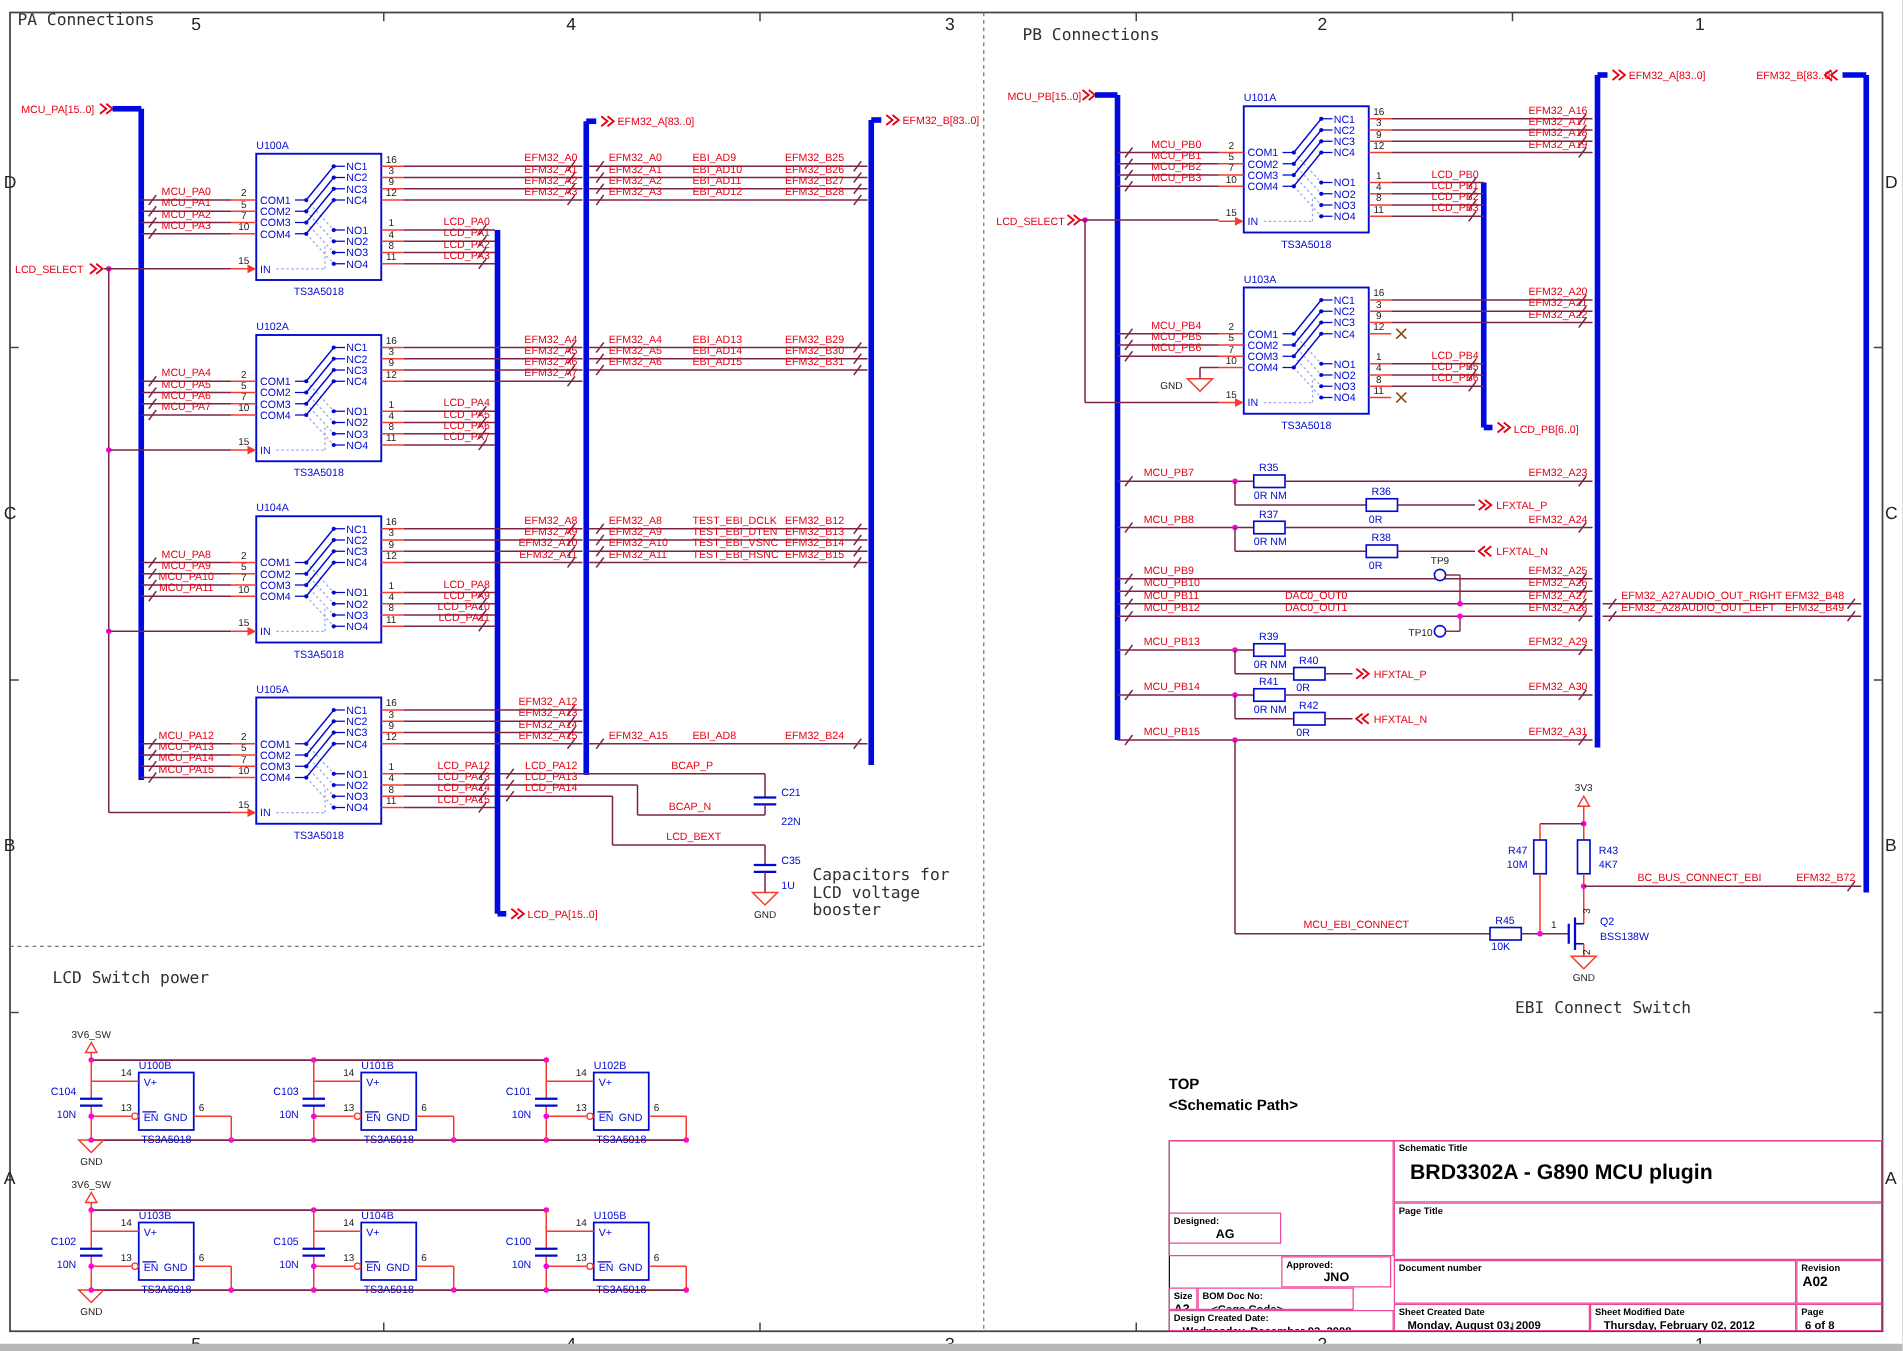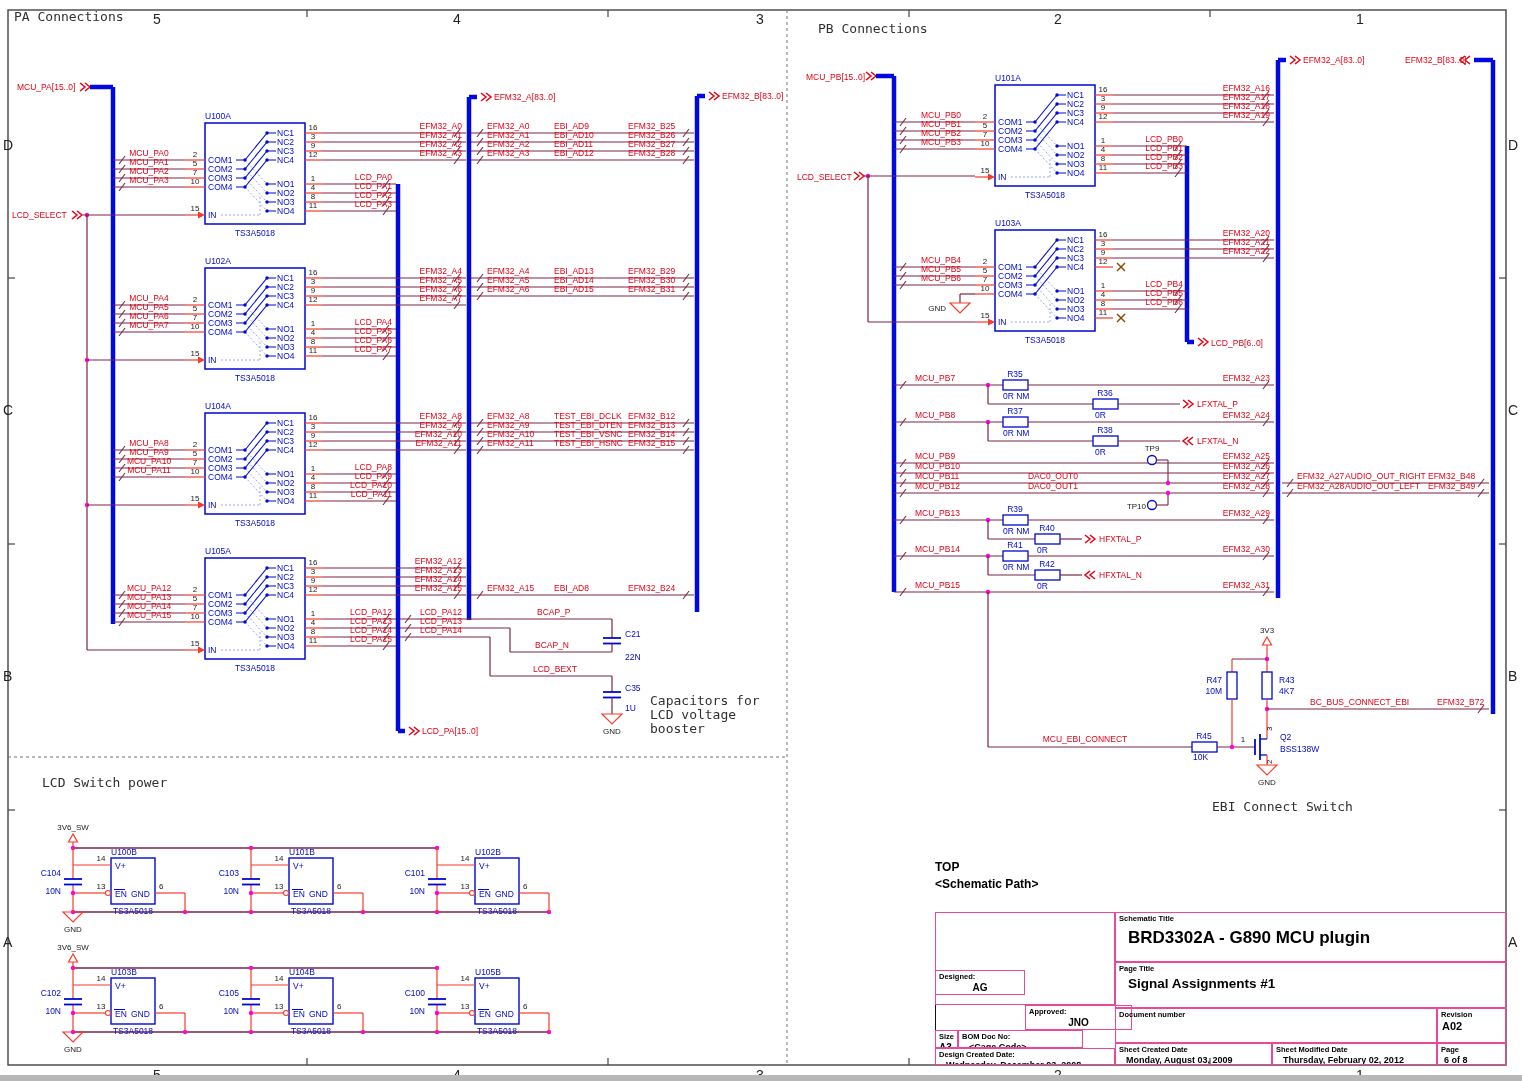--- a/index.html
+++ b/index.html
@@ -1255,21 +1255,21 @@
   <div class="path-line" style="left:935px;top:877px">&lt;Schematic Path&gt;</div>
   <div class="path-line" style="left:935px;top:860px">TOP</div>
 
   <div>
     <div class="tb-abs tb-outer" style="left:935px;top:912px;width:571px;height:153px"></div>
     <div class="cell" style="left:935px;top:912px;width:180px;height:93px"></div>
     <div class="cell" style="left:935px;top:970px;width:90px;height:25px">
       <span class="cl">Designed:</span>
       <span class="cv cv-center">AG</span>
     </div>
-    <div class="cell" style="left:1025px;top:1005px;width:107px;height:25px">
+    <div class="cell" style="left:1025px;top:1005px;width:88px;height:25px">
       <span class="cl">Approved:</span>
       <span class="cv cv-center">JNO</span>
     </div>
     <div class="cell" style="left:935px;top:1030px;width:23px;height:18px">
       <span class="cl">Size</span>
       <span class="cv" style="padding-left:3px">A3</span>
     </div>
     <div class="cell" style="left:958px;top:1030px;width:125px;height:18px">
       <span class="cl">BOM Doc No:</span>
       <span class="cv" style="font-size:9px">&lt;Cage Code&gt;</span>
@@ -1277,21 +1277,20 @@
     <div class="cell" style="left:935px;top:1048px;width:180px;height:17px">
       <span class="cl">Design Created Date:</span>
       <span class="cv cv-date">Wednesday, December 03, 2008</span>
     </div>
     <div class="cell" style="left:1115px;top:912px;width:391px;height:50px">
       <span class="cl">Schematic Title</span>
       <span class="cv cv-title">BRD3302A - G890 MCU plugin</span>
     </div>
     <div class="cell" style="left:1115px;top:962px;width:391px;height:46px">
       <span class="cl">Page Title</span>
-      <span class="cv cv-page">Signal Assignments #1</span>
     </div>
     <div class="cell" style="left:1115px;top:1008px;width:322px;height:35px">
       <span class="cl">Document number</span>
       <span class="cv"></span>
     </div>
     <div class="cell" style="left:1437px;top:1008px;width:69px;height:35px">
       <span class="cl">Revision</span>
       <span class="cv" style="font-size:11px;padding-left:4px">A02</span>
     </div>
     <div class="cell" style="left:1115px;top:1043px;width:157px;height:22px">

